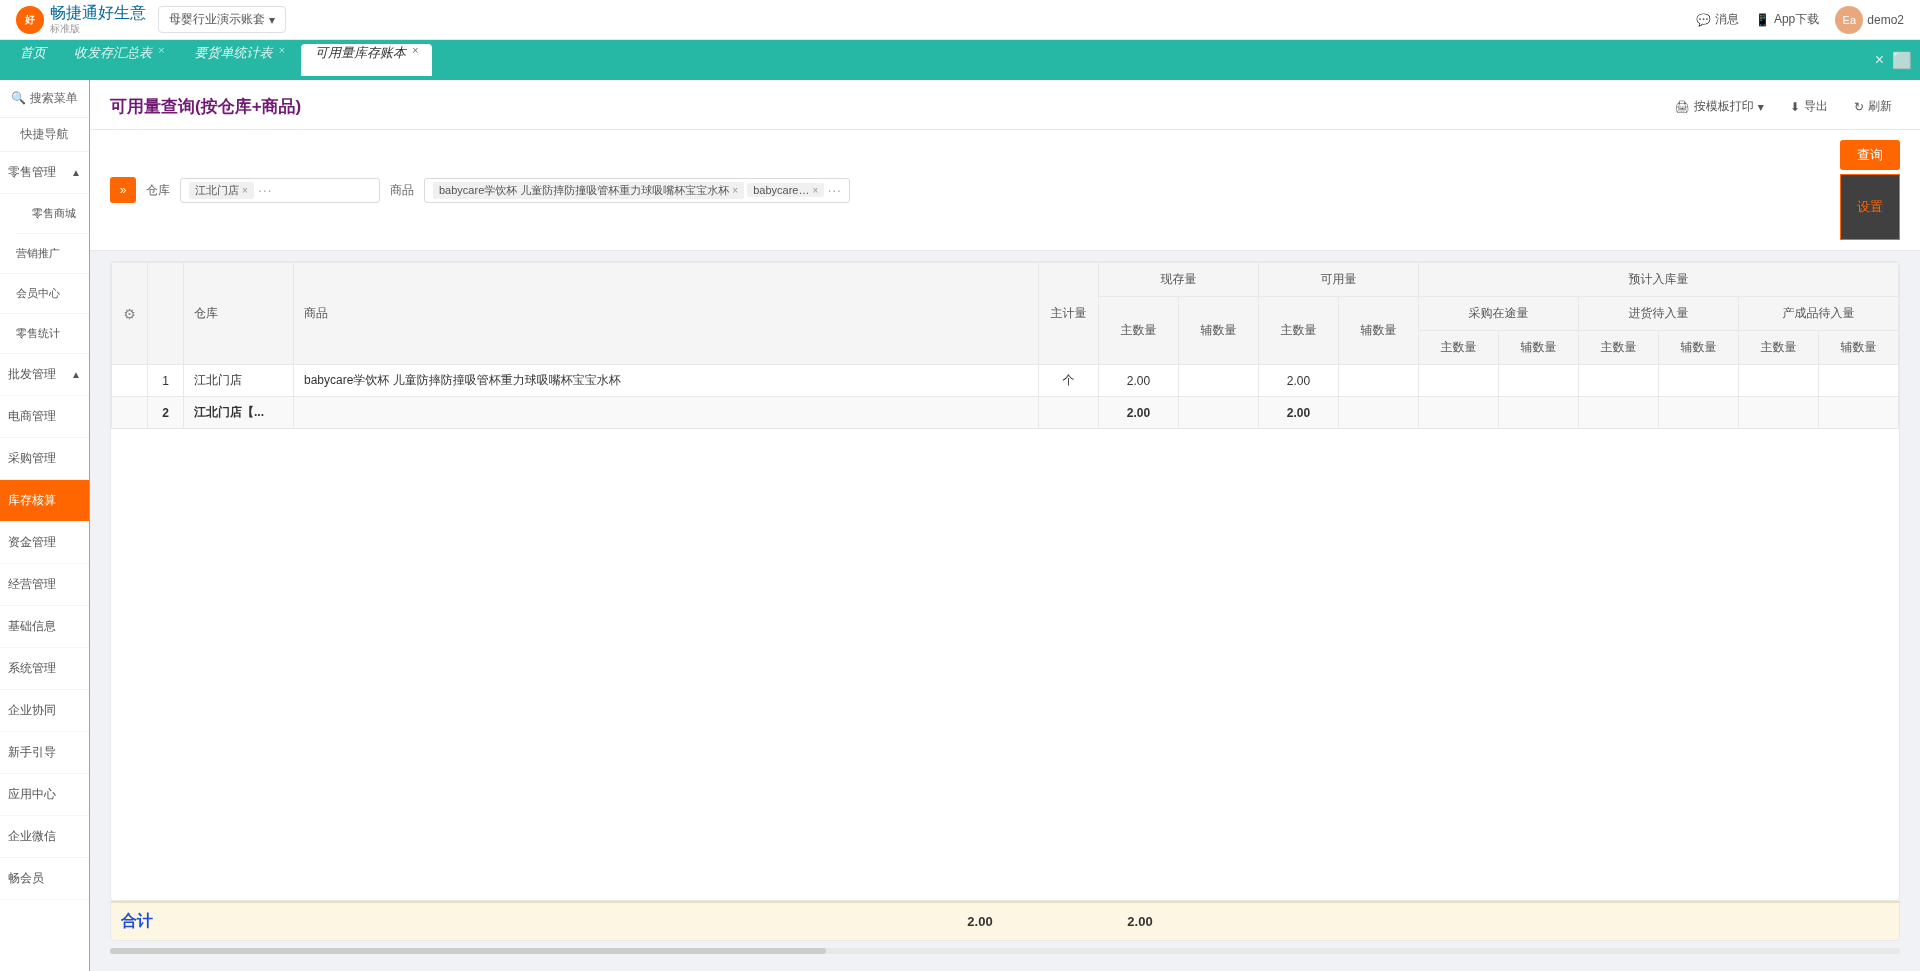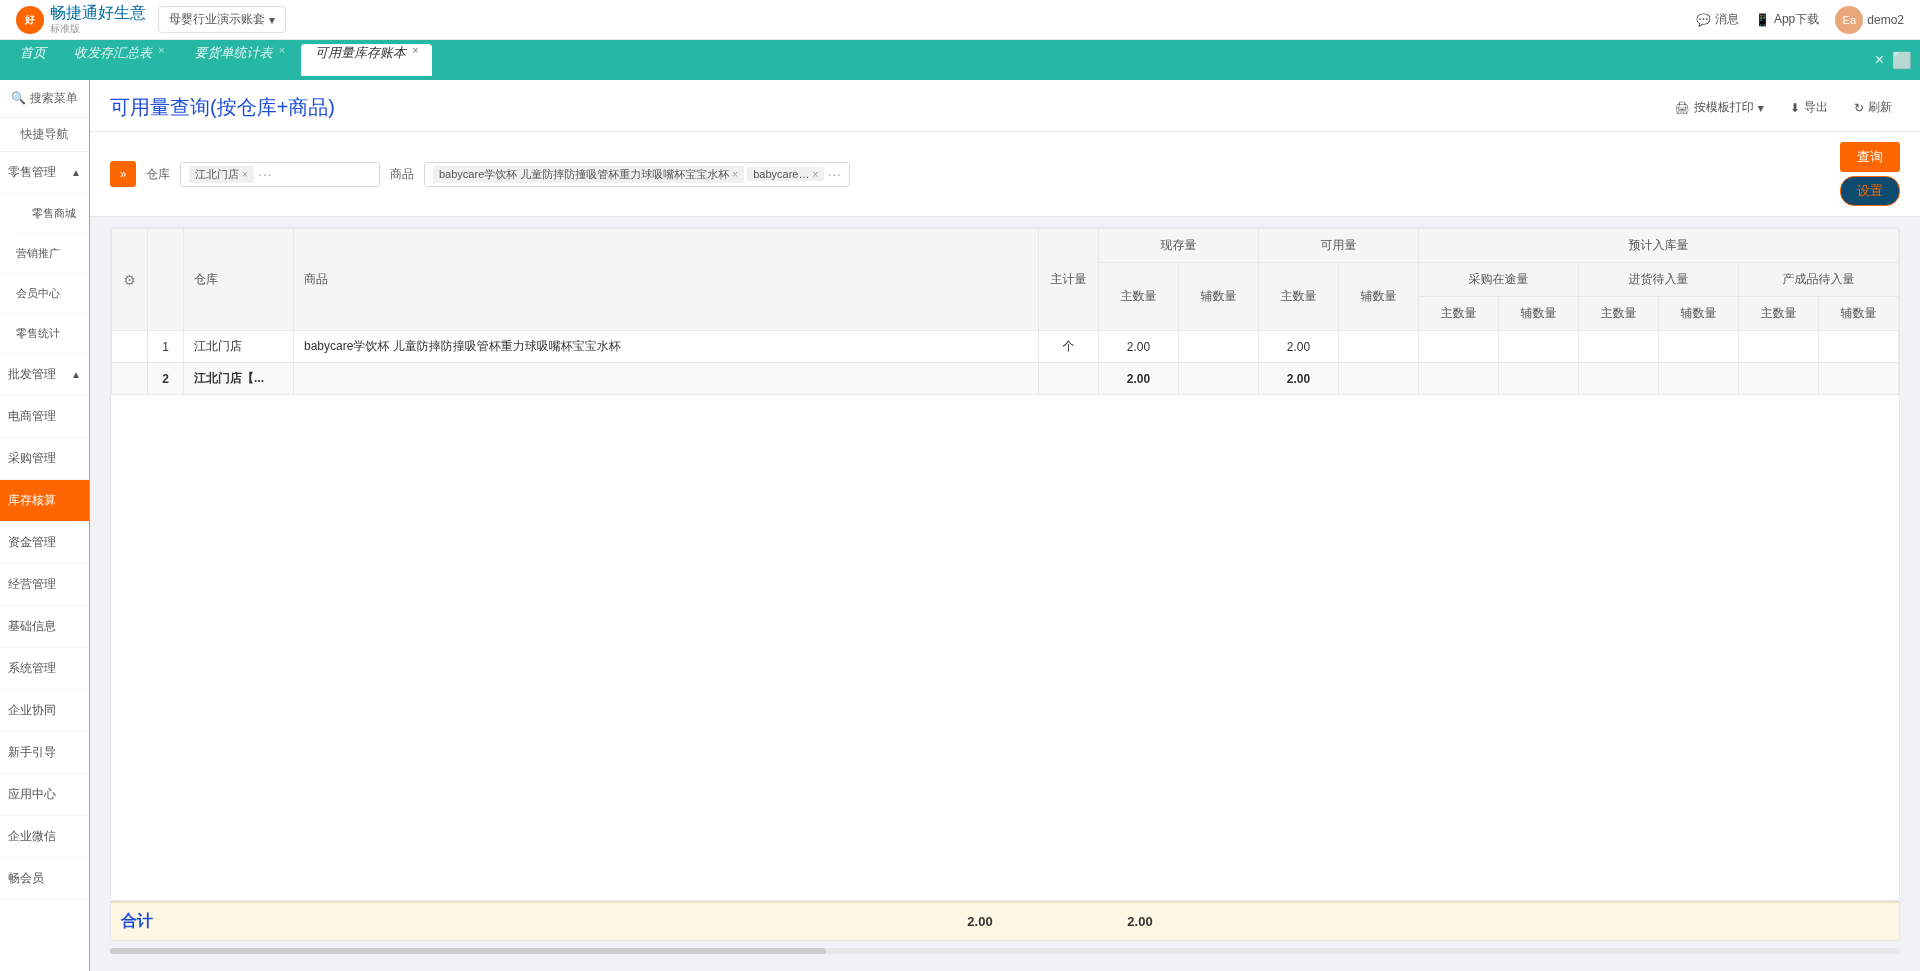--- a/index.html
+++ b/index.html
@@ -112,21 +112,21 @@
     
     .page-header {
       background: #fff;
       padding: 14px 20px 10px;
       display: flex;
       align-items: center;
       justify-content: space-between;
       border-bottom: 1px solid #e8e8e8;
       flex-shrink: 0;
     }
-    .page-title { font-size: 20px; font-weight: 400; color: #1d4ed8; }
+    .page-title { font-size: 17px; font-weight: 700; color: #701a75; }
     .page-actions { display: flex; align-items: center; gap: 10px; }
     .action-btn {
       display: flex; align-items: center; gap: 4px;
       font-size: 12px; color: #555; cursor: pointer;
       padding: 4px 8px; border-radius: 3px;
     }
 
     
     .filter-area {
       background: #fff;
@@ -157,23 +157,23 @@
     }
     .filter-tag-close { cursor: pointer; color: #999; font-size: 10px; }
     .filter-dots { color: #aaa; font-size: 14px; cursor: pointer; }
     .filter-spacer { flex: 1; }
     .query-btn {
       background: #ff6600; color: white;
       border: none; border-radius: 3px;
       padding: 6px 16px; font-size: 13px; cursor: pointer;
     }
     .setting-btn {
-      background: #0c4a6e; color: #ff6600;
-      border: 1px solid #ff6600; border-radius: 14px;
-      padding: 5px 16px; font-size: 13px; cursor: pointer;
+      background: #404040; color: #ff6600;
+      border: 1px solid #ff6600; border-radius: 0;
+      padding: 23px 16px; font-size: 13px; cursor: pointer;
     }
     .btn-group { display: flex; flex-direction: column; gap: 4px; }
 
     
     .table-wrap {
       flex: 1;
       overflow: auto;
       background: #fff;
       margin: 10px 20px 0;
       border: 1px solid #e8e8e8;

